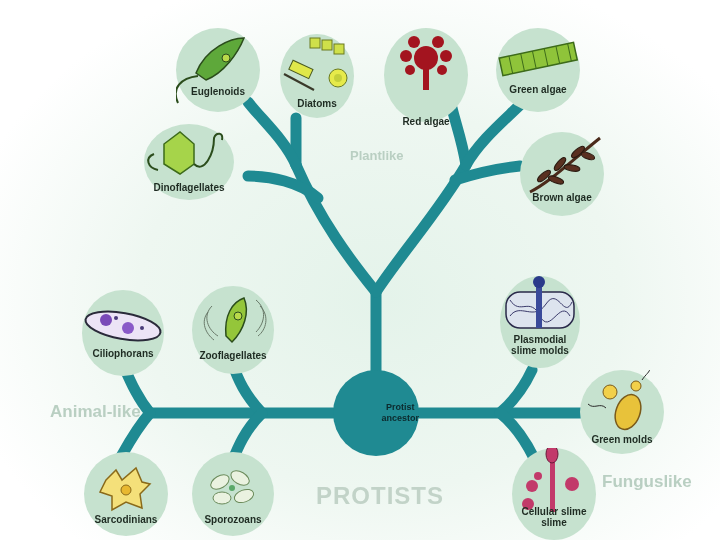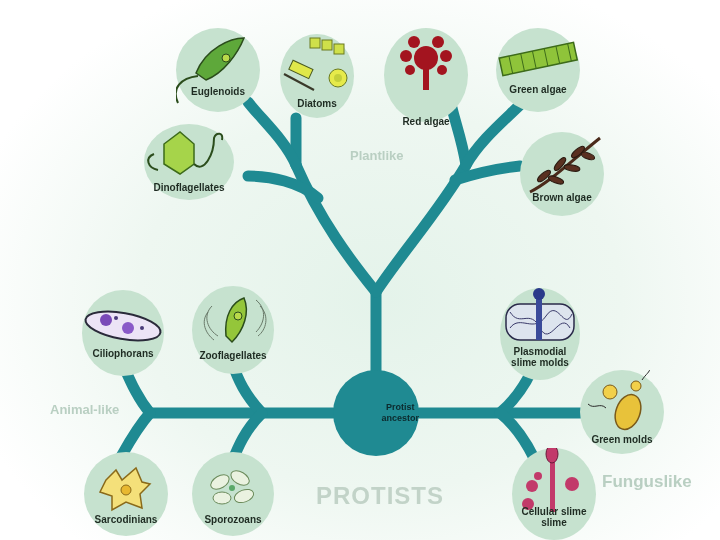--- a/index.html
+++ b/index.html
@@ -157,21 +157,21 @@
         <ellipse cx="28" cy="30" rx="10" ry="6" transform="rotate(-30 28 30)"></ellipse>
         <ellipse cx="48" cy="26" rx="10" ry="6" transform="rotate(30 48 26)"></ellipse>
         <ellipse cx="30" cy="46" rx="9" ry="6"></ellipse>
         <ellipse cx="52" cy="44" rx="10" ry="6" transform="rotate(-20 52 44)"></ellipse>
       </g>
       <circle cx="40" cy="36" r="3" fill="#5aa86a"></circle>
     </svg>
     <div class="node-label" style="top:62px;">Sporozoans</div>
   </div>
 
-  <div class="node" style="left:500px;top:288px;width:80px;height:92px;">
+  <div class="node" style="left:500px;top:276px;width:80px;height:92px;">
     <svg class="illus" viewBox="0 0 80 92">
       <rect x="6" y="16" width="68" height="36" rx="14" fill="#dde4ee" stroke="#2a2a4a" stroke-width="1.5"></rect>
       <path d="M10 24 C 20 40, 30 20, 40 40 S 60 22, 70 40" stroke="#3a3a6a" fill="none"></path>
       <path d="M10 40 C 20 26, 34 46, 46 28 S 64 44, 72 26" stroke="#3a3a6a" fill="none"></path>
       <rect x="36" y="6" width="6" height="46" fill="#3a4a9a"></rect>
       <circle cx="39" cy="6" r="6" fill="#2a3a8a"></circle>
     </svg>
     <div class="node-label" style="top:58px;">
       <span>Plasmodial</span><br>
       <span>slime molds</span>
@@ -205,17 +205,17 @@
   </div>
 
   <div class="ancestor">
     <div>
       <span>Protist</span><br>
       <span>ancestor</span>
     </div>
   </div>
 
   <div class="group-label" style="left:350px;top:148px;font-size:13px;">Plantlike</div>
-  <div class="group-label" style="left:50px;top:402px;font-size:13px;">Animal-like</div>
+  <div class="group-label" style="left:50px;top:402px;font-size:17px;">Animal-like</div>
   <div class="group-label" style="left:602px;top:472px;font-size:17px;">Funguslike</div>
   <div class="group-label" style="left:316px;top:482px;font-size:24px;letter-spacing:1px;color:#c2d3c8;">PROTISTS</div>
 
 </div>
 
 </body></html>

